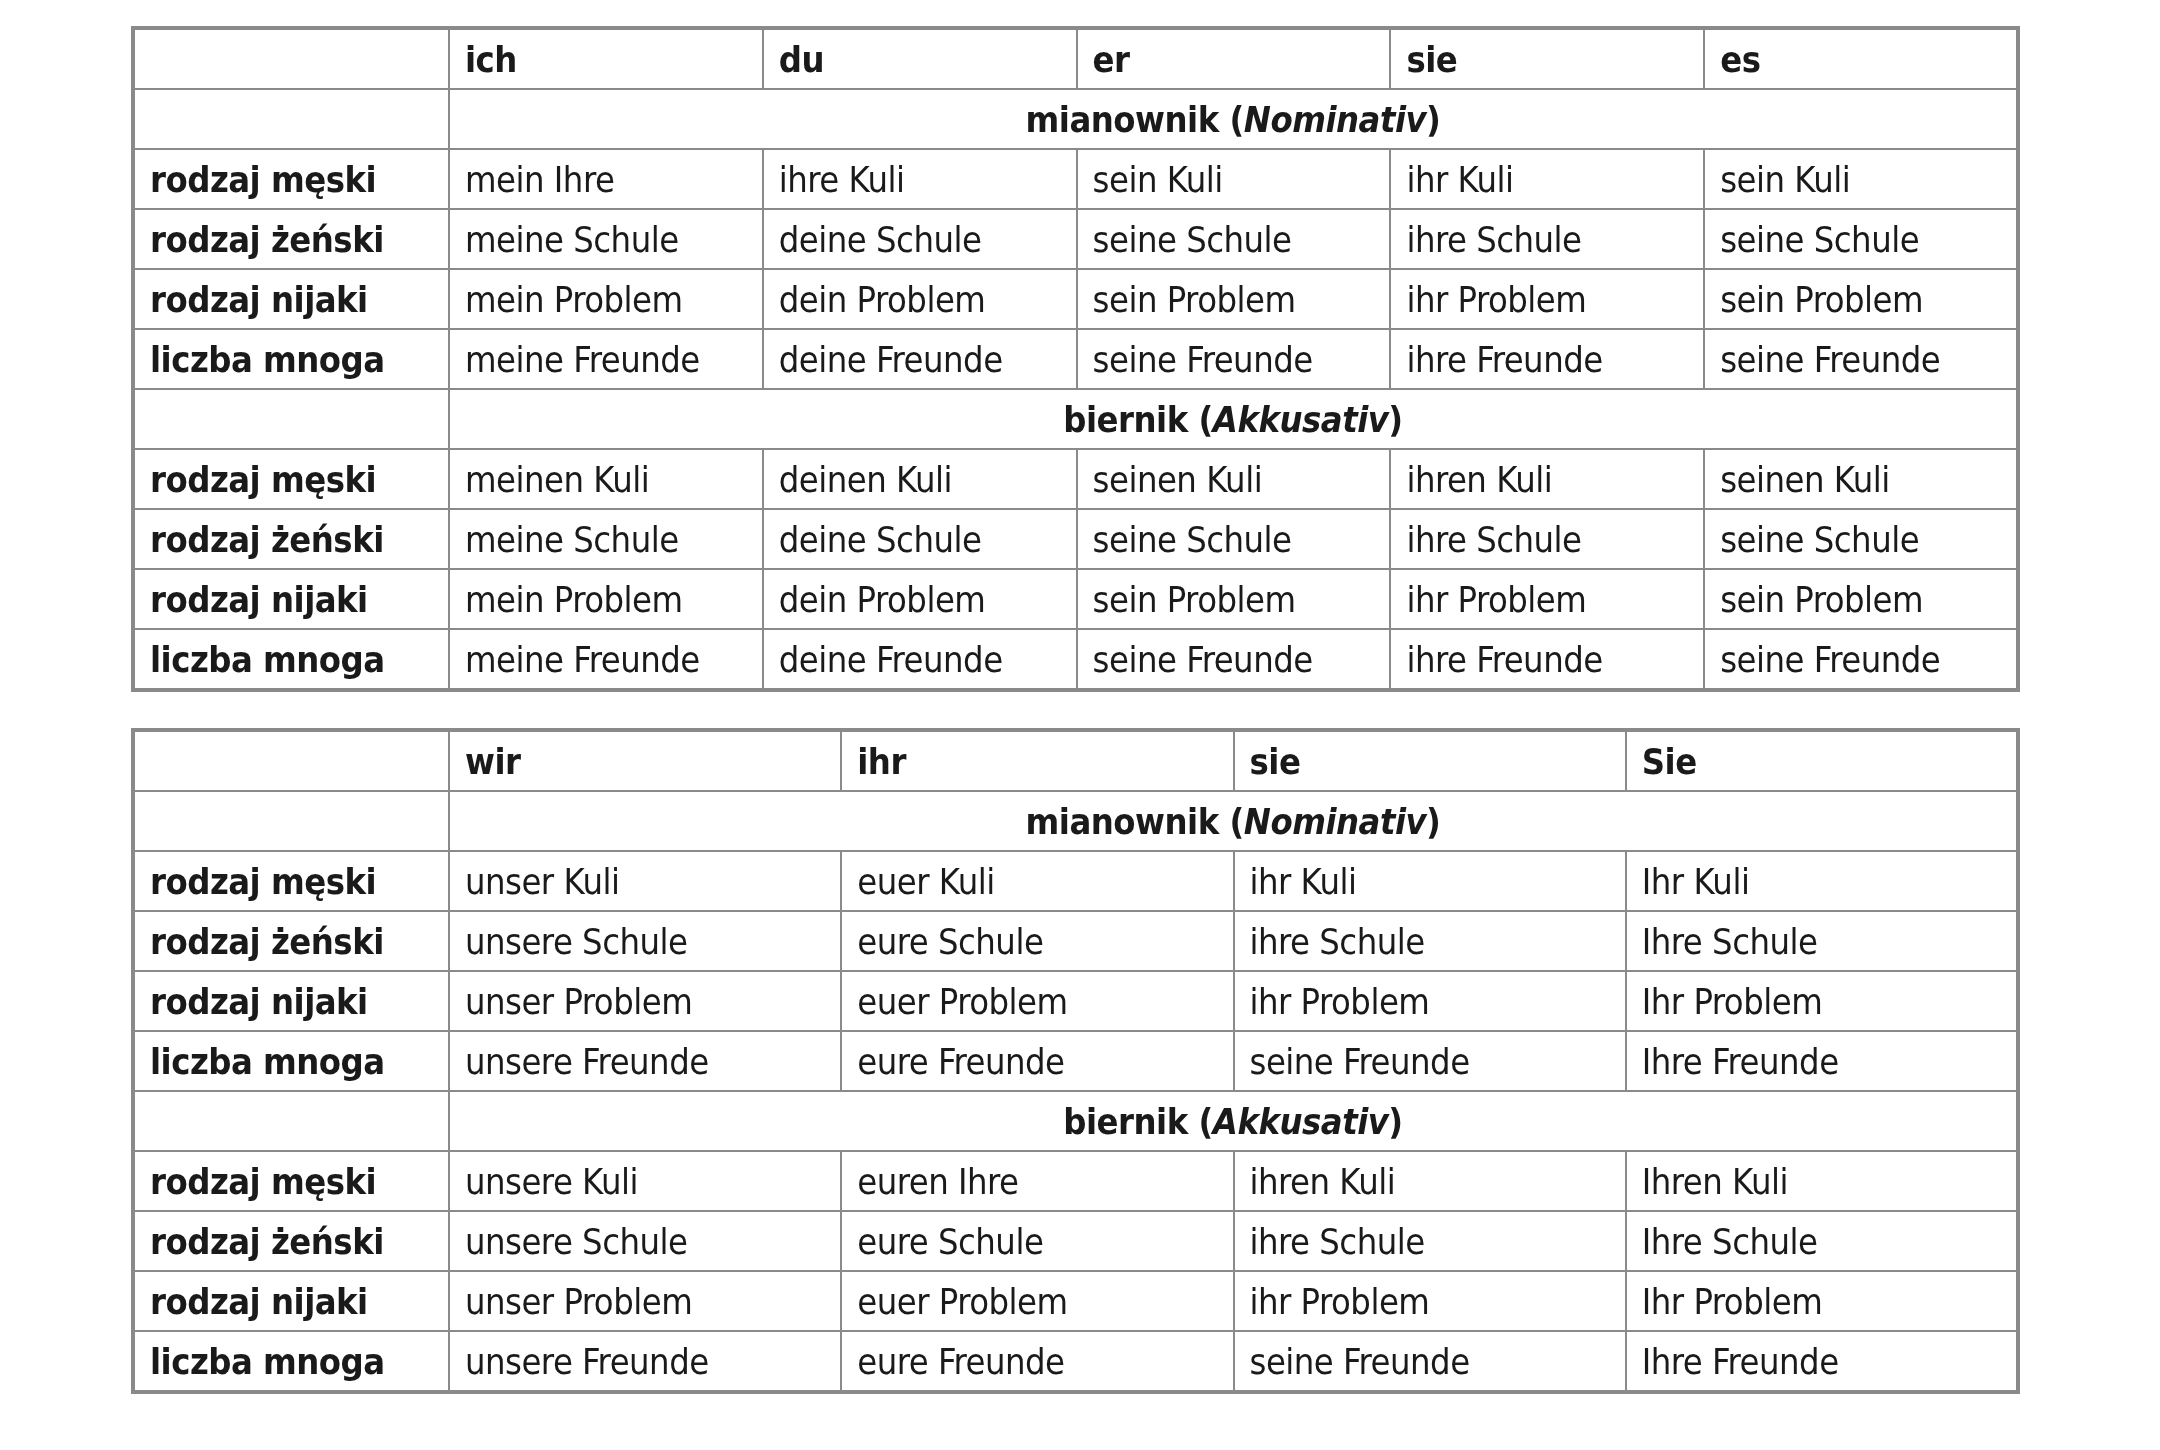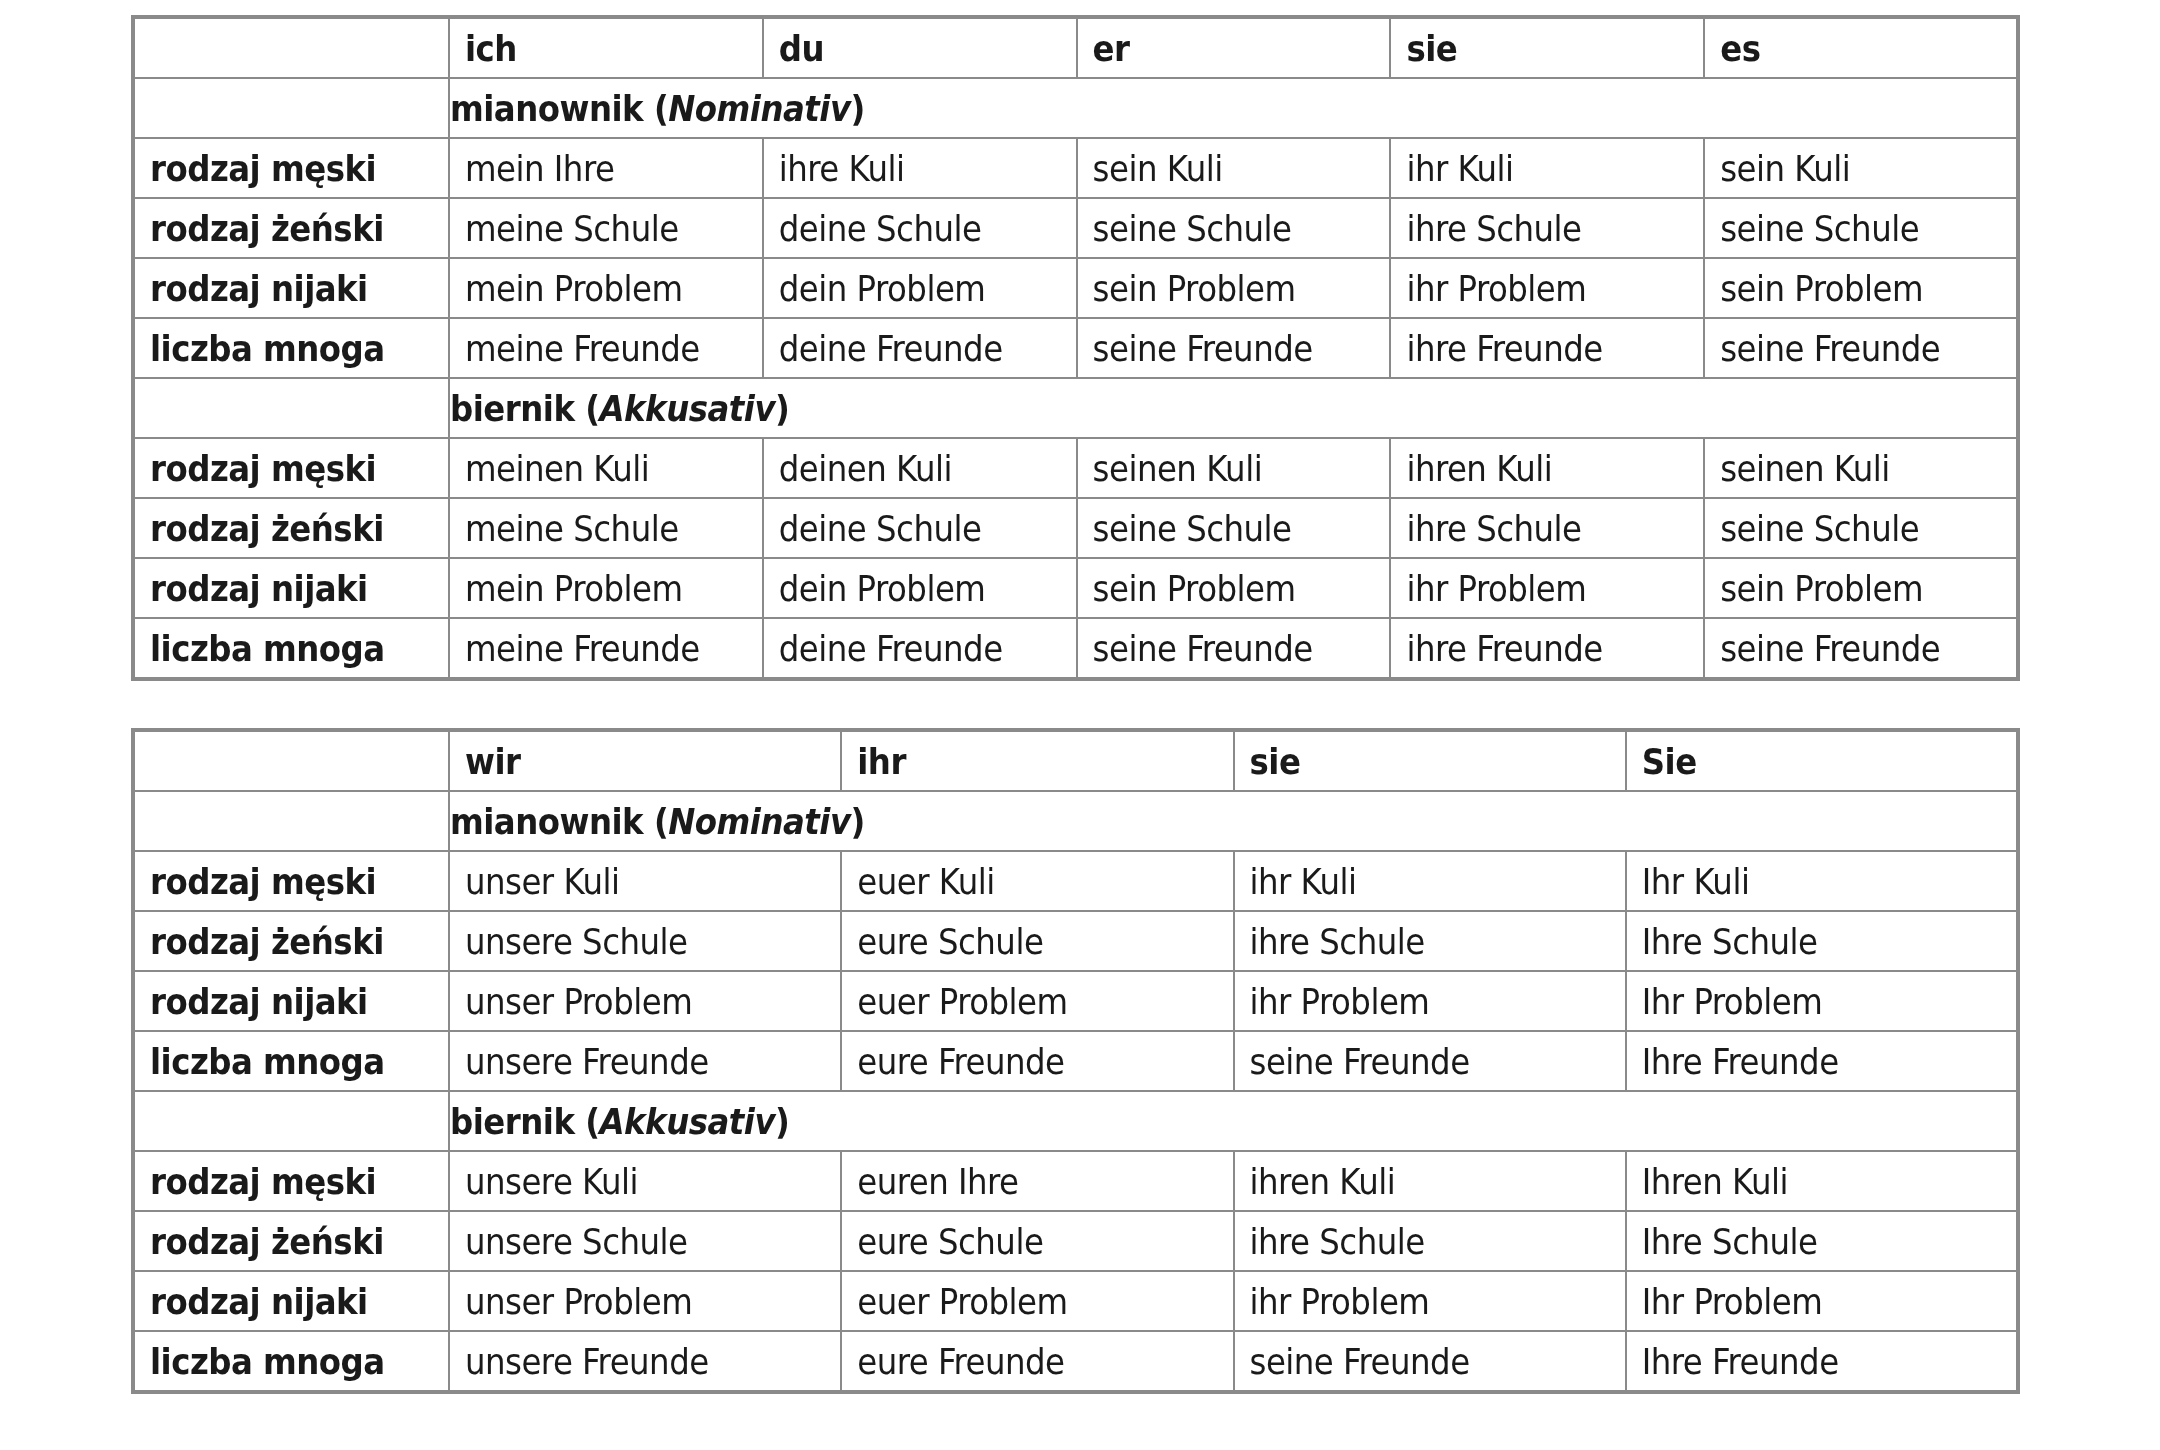--- a/index.html
+++ b/index.html
@@ -4,23 +4,23 @@
 <style>
   html, body { margin:0; padding:0; background:#ffffff; }
   body { width:2160px; height:1450px; position:relative; overflow:hidden;
          font-family:"DejaVu Sans Condensed","DejaVu Sans","Liberation Sans",sans-serif; color:#1a1a1a; }
   table.grid { position:absolute; left:131px; width:1889px; border-collapse:collapse;
                border:4px solid #8a8a8a; table-layout:fixed; }
   table.grid td { border:2px solid #8a8a8a; height:58px; padding:0 0 0 15px;
                   font-size:36px; white-space:nowrap; overflow:hidden; vertical-align:middle;
                   letter-spacing:-0.5px; font-stretch:condensed; }
   table.grid td.b { font-weight:bold; }
-  table.grid td.case { text-align:left; font-weight:bold; padding:0;margin-top:20px; }
+  table.grid td.case { text-align:center; font-weight:bold; padding:0;margin-top:20px; }
   table.grid td.case i { font-style:italic; }
-  #t1 { top:15px; }
+  #t1 { top:26px; }
   #t2 { top:728px;padding-left:16px; }
   col.lab { width:316px; }
 </style>
 </head>
 <body>
 
 <table class="grid" id="t1">
   <colgroup>
       <col class="lab">
       <col>

